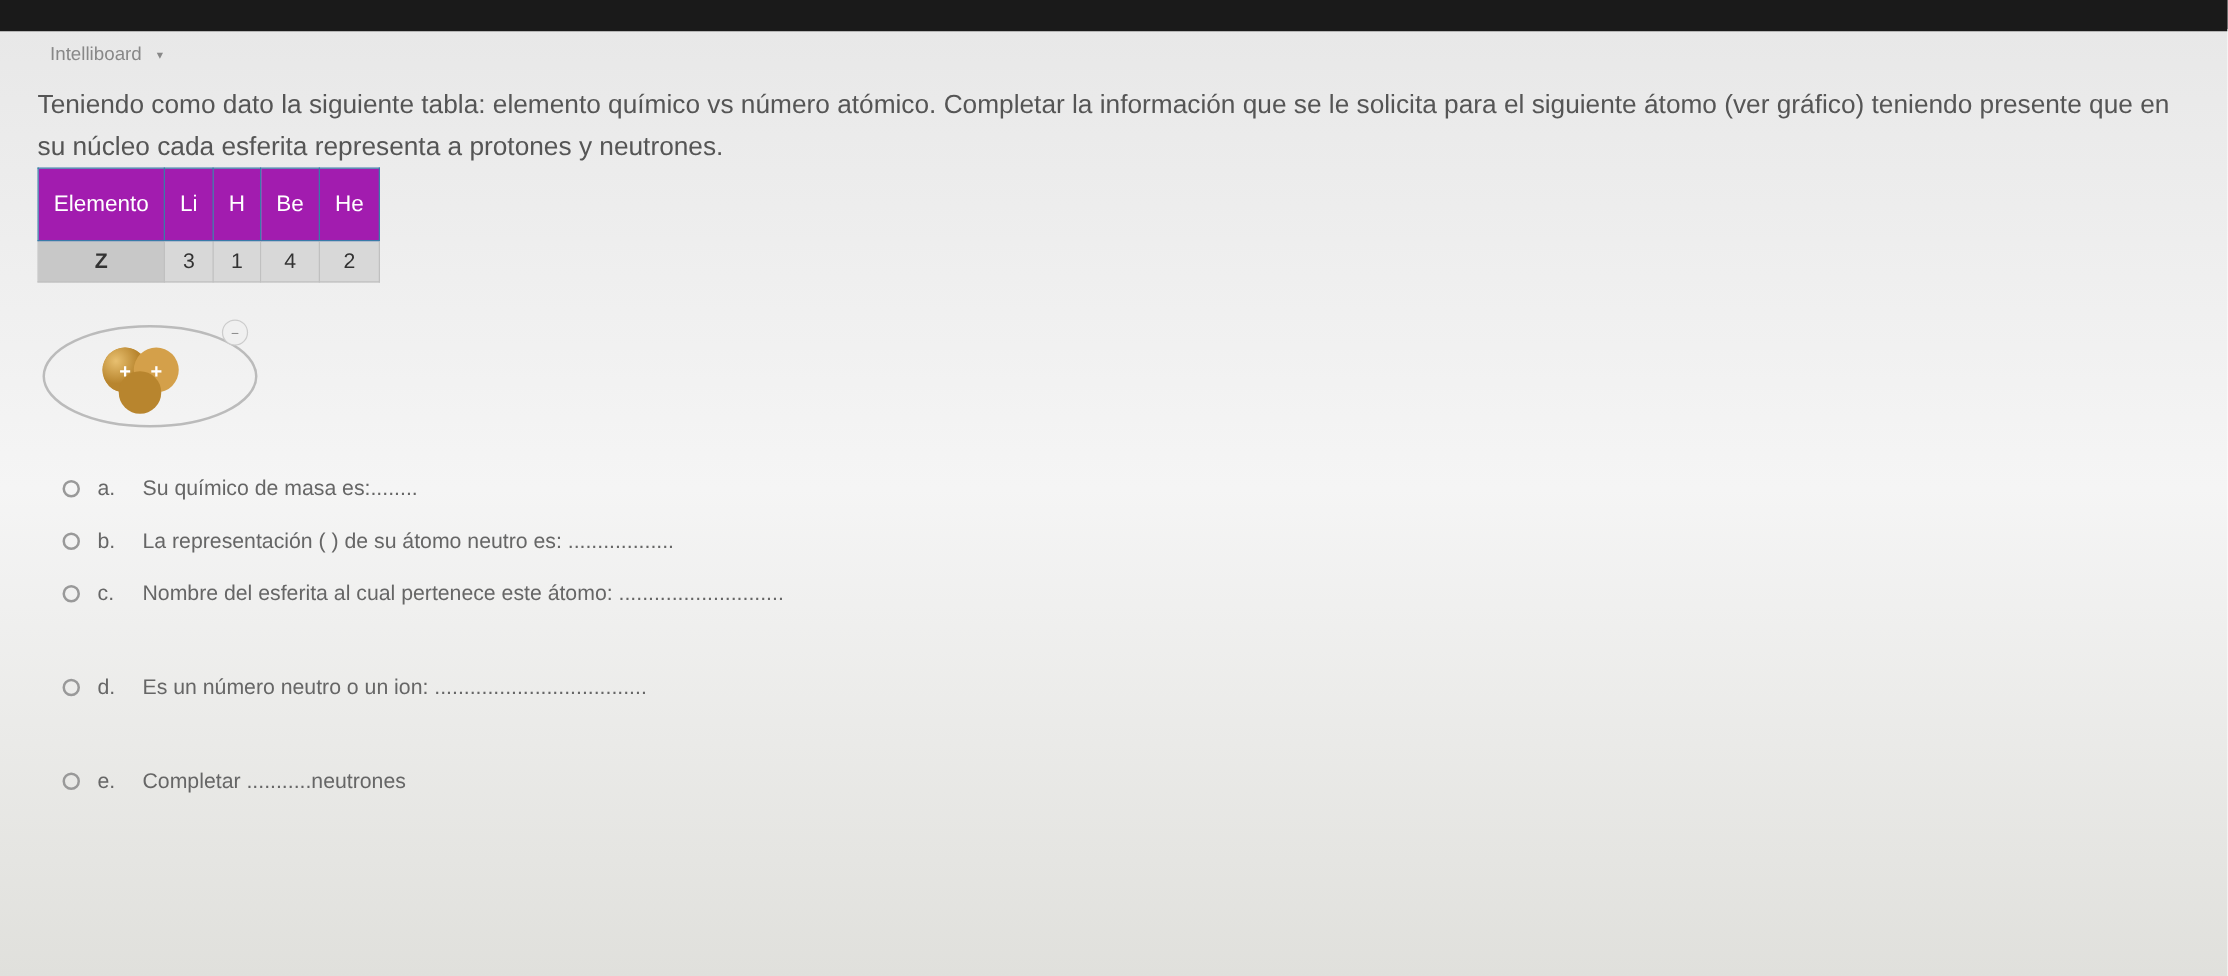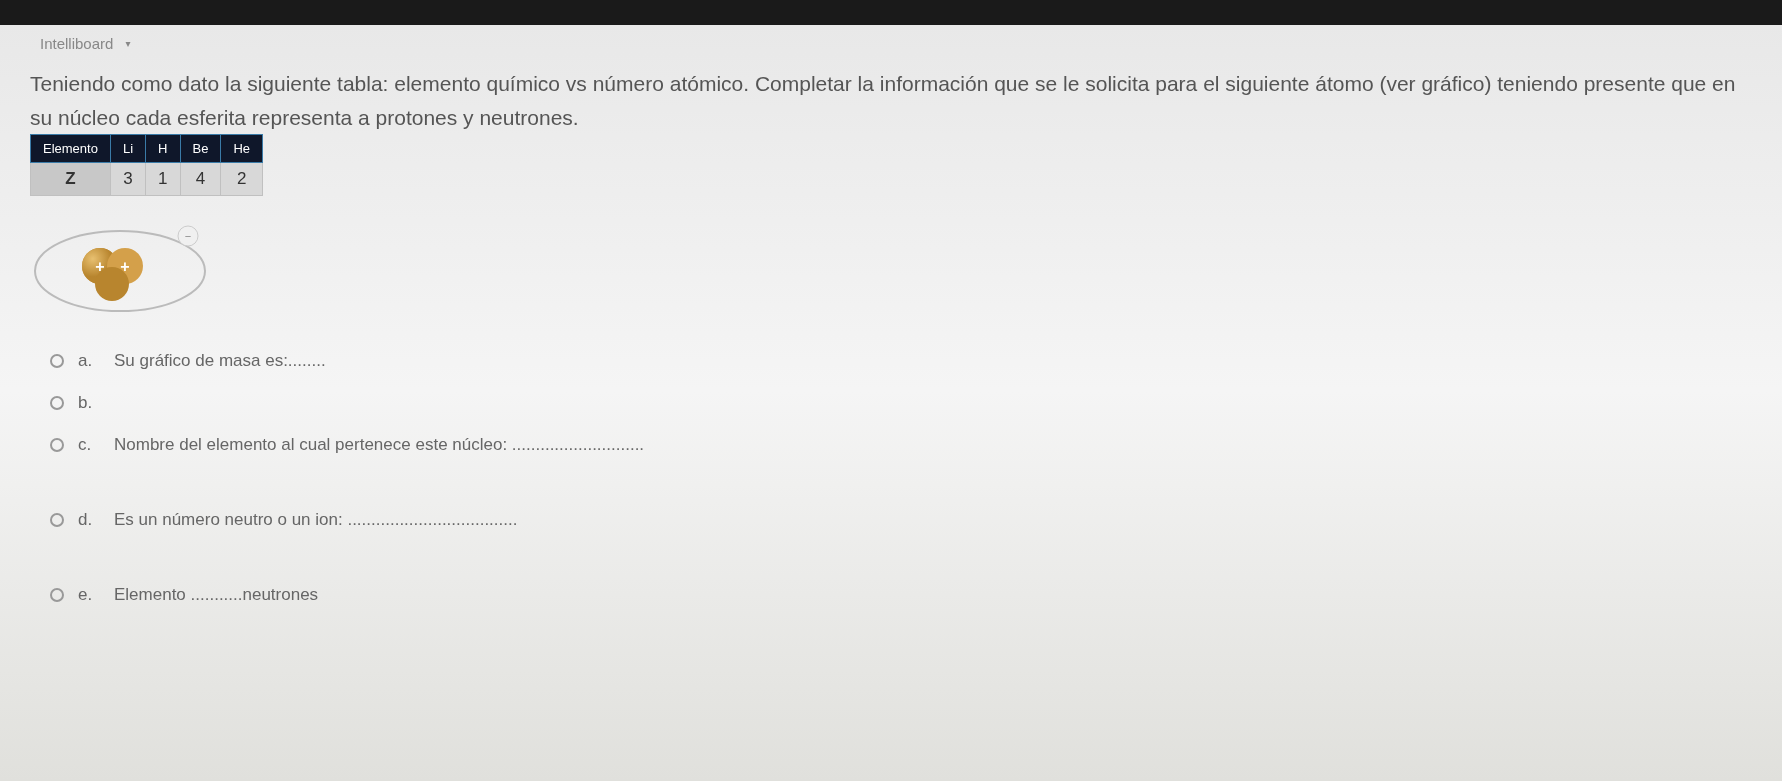--- a/index.html
+++ b/index.html
@@ -37,25 +37,25 @@
     .question-text {
       font-size: 21px;
       color: #555;
       line-height: 1.6;
     }
     .data-table {
       border-collapse: collapse;
       margin-bottom: 10px;
     }
     .data-table th {
-      background: #0f172a;
+      background: #a21caf;
       color: white;
-      padding: 6px 12px;
+      padding: 18px 12px;
       font-weight: normal;
-      font-size: 13px;
+      font-size: 18px;
       border: 1px solid #3a7ba8;
     }
     .data-table td {
       background: #d8d8d8;
       color: #333;
       padding: 6px 12px;
       font-size: 17px;
       text-align: center;
       border: 1px solid #c0c0c0;
     }
@@ -151,38 +151,39 @@
           <stop offset="100%" stop-color="#b8852e"></stop>
         </radialGradient>
       </defs>
     </svg>
   </div>
 
   <ul class="answer-list">
     <li class="answer-item">
       <span class="radio-circle"></span>
       <span class="answer-letter">a.</span>
-      <span class="answer-text">Su gráfico de masa es:........</span>
+      <span class="answer-text">Su químico de masa es:........</span>
     </li>
     <li class="answer-item">
       <span class="radio-circle"></span>
       <span class="answer-letter">b.</span>
+      <span class="answer-text">La representación ( ) de su átomo neutro es: ..................</span>
     </li>
     <li class="answer-item gap-large">
       <span class="radio-circle"></span>
       <span class="answer-letter">c.</span>
-      <span class="answer-text">Nombre del elemento al cual pertenece este núcleo: ............................</span>
+      <span class="answer-text">Nombre del esferita al cual pertenece este átomo: ............................</span>
     </li>
     <li class="answer-item gap-large">
       <span class="radio-circle"></span>
       <span class="answer-letter">d.</span>
       <span class="answer-text">Es un número neutro o un ion: ....................................</span>
     </li>
     <li class="answer-item">
       <span class="radio-circle"></span>
       <span class="answer-letter">e.</span>
-      <span class="answer-text">Elemento ...........neutrones</span>
+      <span class="answer-text">Completar ...........neutrones</span>
     </li>
   </ul>
 </div>
 
 
 
 
 </body></html>

